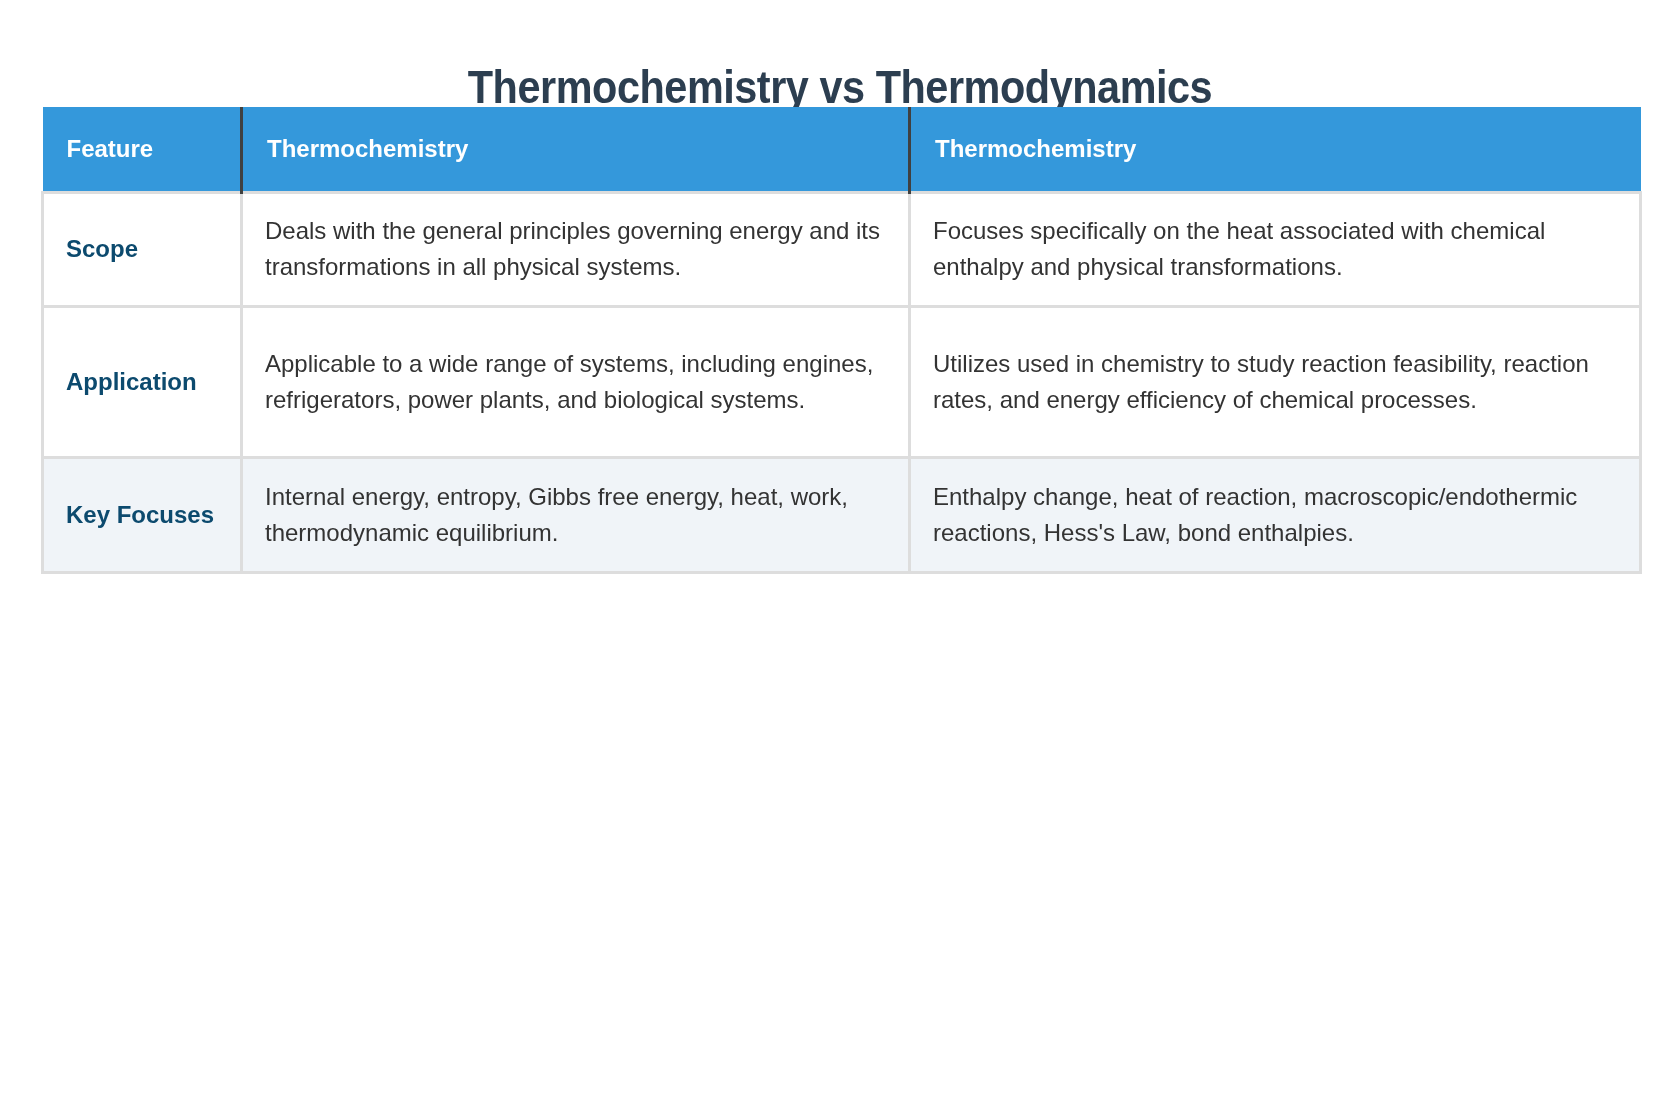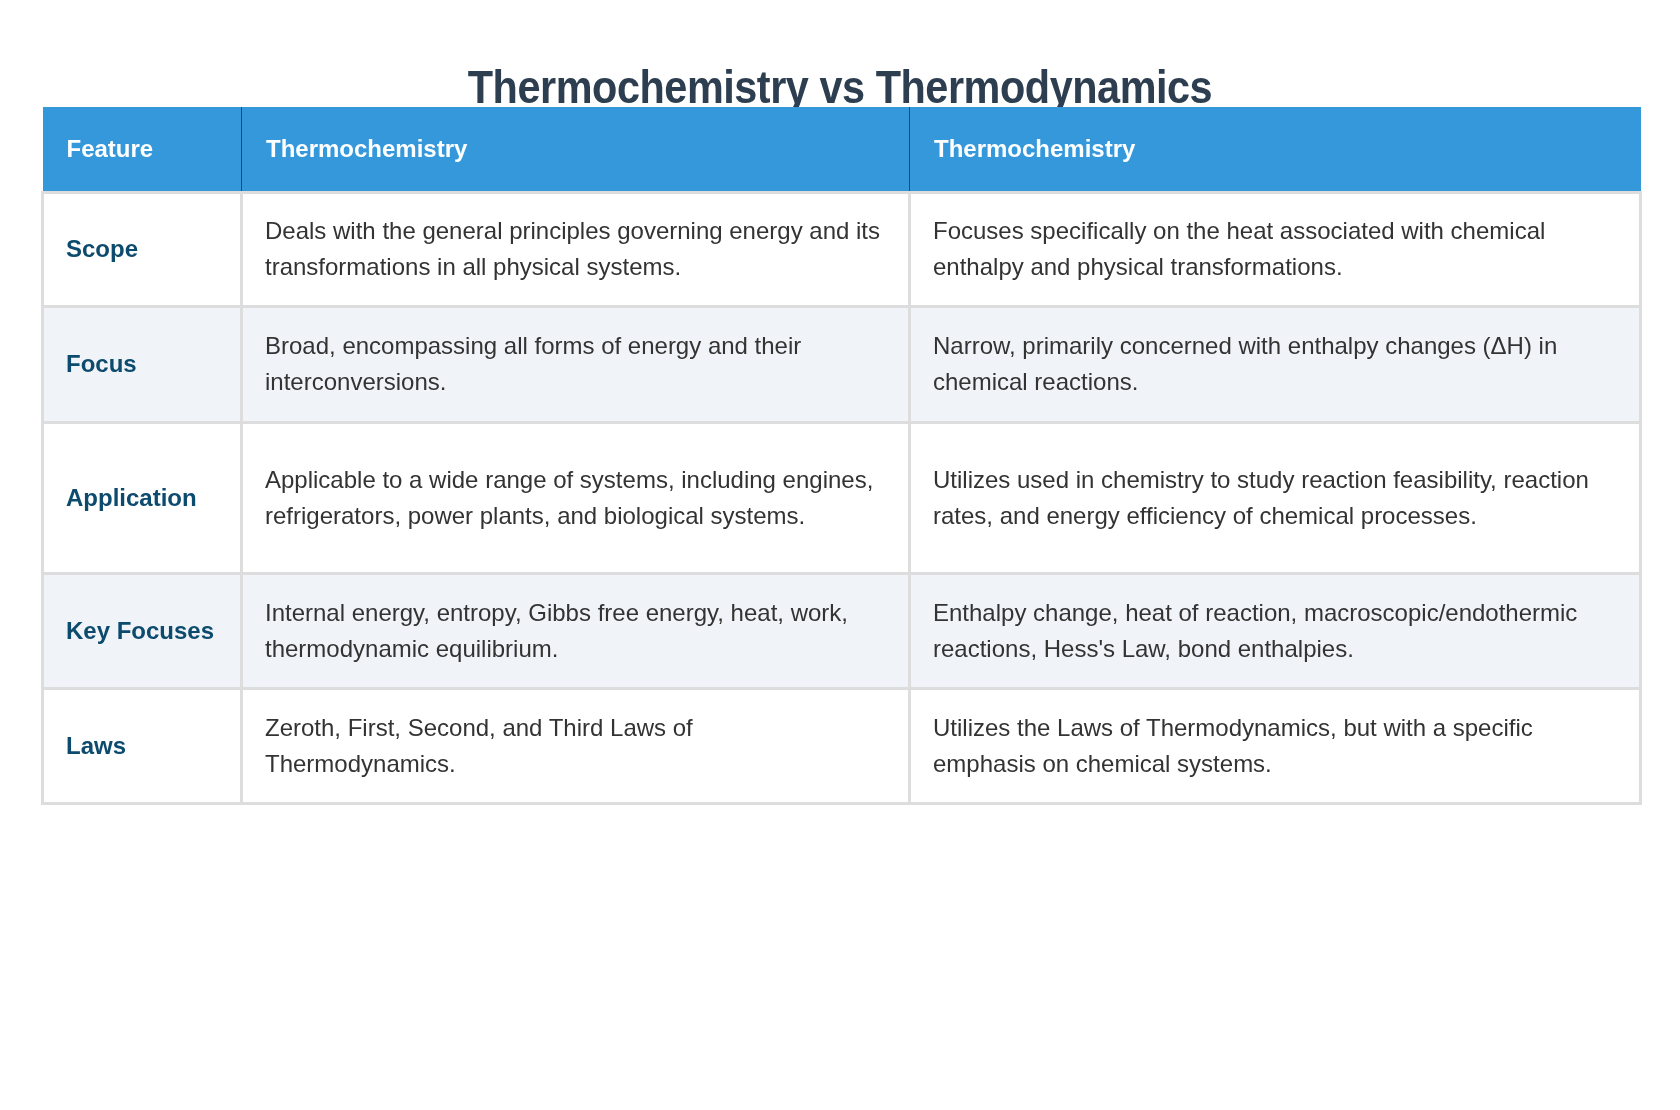--- a/index.html
+++ b/index.html
@@ -19,21 +19,21 @@
       position: absolute; left: 41px; top: 107px; width: 1598px;
       border-collapse: collapse; table-layout: fixed;
       font-size: 24px; line-height: 36px;
     }
     col.c1 { width: 199px; }
     col.c2 { width: 668px; }
     col.c3 { width: 731px; }
     th {
       background: #3498db; color: #ffffff; text-align: left;
       font-weight: bold; font-size: 24px; height: 85px;
-      padding: 0 24px; border-right: 1px solid #404040;
+      padding: 0 24px; border-right: 3px solid #404040;
       box-sizing: border-box;
     }
     th:last-child { border-right: none; }
     td {
       border: 3px solid #dddddd; padding: 19px 22px;
       vertical-align: middle; box-sizing: border-box;
     }
     td.feat { font-weight: bold; color: #0c4a6e; }
     tr.even td { background: #f0f4f8; }
     tr.odd td { background: #ffffff; }
@@ -55,34 +55,24 @@
       <th>Thermochemistry</th>
       <th>Thermochemistry</th>
     </tr>
   </thead>
   <tbody>
     <tr class="odd" style="height:114px">
       <td class="feat">Scope</td>
       <td>Deals with the general principles governing energy and its transformations in all physical systems.</td>
       <td>Focuses specifically on the heat associated with chemical enthalpy and physical transformations.</td>
     </tr>
-    <tr class="even" style="height:116px">
-      <td class="feat">Focus</td>
-      <td>Broad, encompassing all forms of energy and their interconversions.</td>
-      <td>Narrow, primarily concerned with enthalpy changes (ΔH) in chemical reactions.</td>
-    </tr>
     <tr class="odd" style="height:151px">
       <td class="feat">Application</td>
       <td>Applicable to a wide range of systems, including engines, refrigerators, power plants, and biological systems.</td>
       <td>Utilizes used in chemistry to study reaction feasibility, reaction rates, and energy efficiency of chemical processes.</td>
     </tr>
     <tr class="even" style="height:115px">
       <td class="feat">Key Focuses</td>
       <td>Internal energy, entropy, Gibbs free energy, heat, work, thermodynamic equilibrium.</td>
       <td>Enthalpy change, heat of reaction, macroscopic/endothermic reactions, Hess's Law, bond enthalpies.</td>
     </tr>
-    <tr class="odd" style="height:115px">
-      <td class="feat">Laws</td>
-      <td>Zeroth, First, Second, and Third Laws of Thermodynamics.</td>
-      <td>Utilizes the Laws of Thermodynamics, but with a specific emphasis on chemical systems.</td>
-    </tr>
   </tbody>
 </table>
 
 </body></html>

